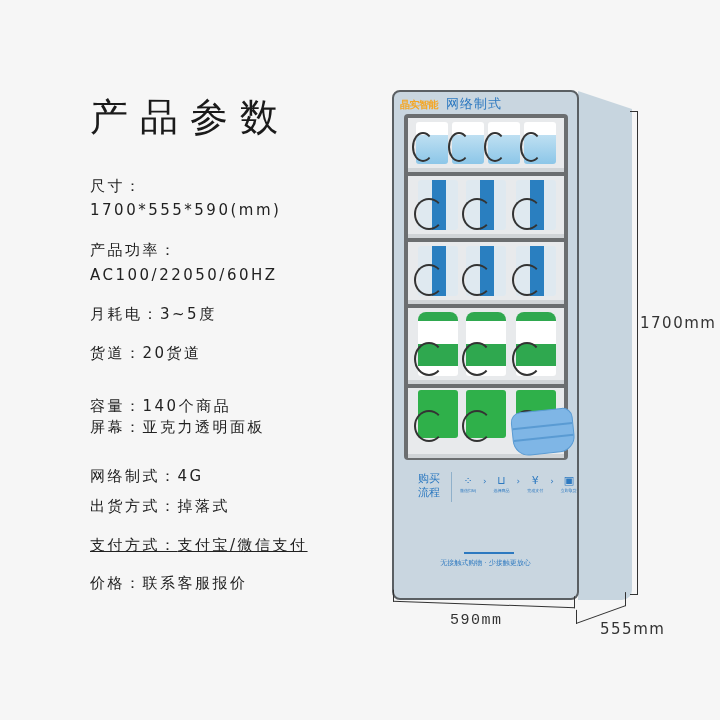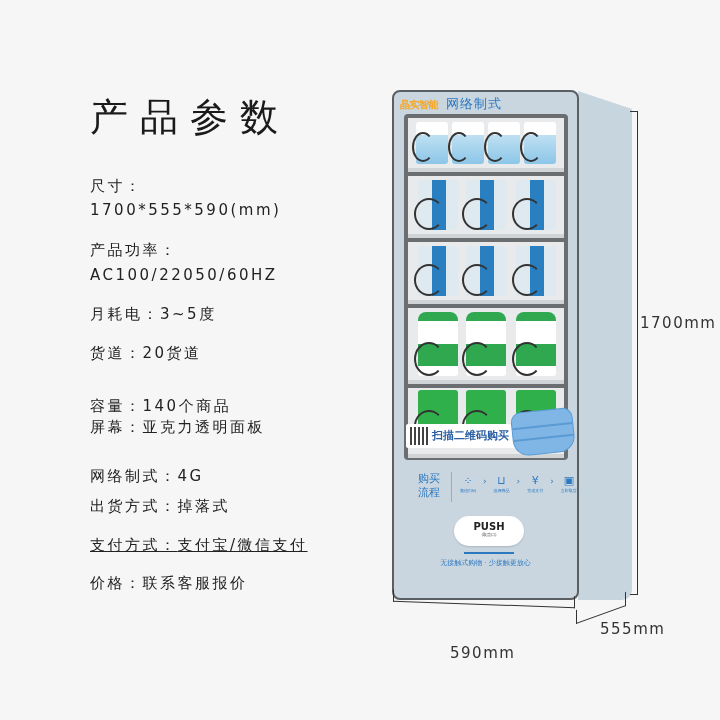--- a/index.html
+++ b/index.html
@@ -122,24 +122,20 @@
     <div class="shelf" style="top:274px;height:70px;">
       <div class="item" style="left:10px;top:2px;width:40px;height:48px;background:#2fb04a;"></div>
       <div class="item" style="left:58px;top:2px;width:40px;height:48px;background:#2fb04a;"></div>
       <div class="item" style="left:108px;top:2px;width:40px;height:48px;background:#2fb04a;"></div>
       <div class="spiral" style="left:6px;top:22px;width:30px;height:32px;"></div>
       <div class="spiral" style="left:54px;top:22px;width:30px;height:32px;"></div>
       <div class="spiral" style="left:104px;top:22px;width:30px;height:32px;"></div>
     </div>
   </div>
 
-  <div class="qr-banner">
-    <div class="qr"></div>
-    <div class="qr-text">扫描二维码购买</div>
-  </div>
   <div class="mask"></div>
 
   <div class="flow-label">
     <div>购买</div>
     <div>流程</div>
   </div>
   <div class="flow-sep"></div>
   <div class="flow-steps">
     <div class="step">
       <div class="step-icon">⁘</div>
@@ -155,26 +151,22 @@
       <div class="step-icon">¥</div>
       <div class="step-label">完成支付</div>
     </div>
     <div class="arrow">›</div>
     <div class="step">
       <div class="step-icon">▣</div>
       <div class="step-label">立即取货</div>
     </div>
   </div>
 
-  <div class="push">
-    <div class="push-label">PUSH</div>
-    <div class="push-sub">(取货口)</div>
-  </div>
   <div class="push-bar"></div>
   <div class="slogan">无接触式购物 · 少接触更放心</div>
 </div>
 
 <div class="dim-v"></div>
 <div class="dim-text" style="left:640px;top:314px;">1700mm</div>
 <div class="dim-h"></div>
-<div class="dim-text" style="left:450px;top:644px;">590mm</div>
+<div class="dim-text" style="left:450px;top:612px;font-family:Liberation Mono, monospace;">590mm</div>
 <div class="dim-d"></div>
 <div class="dim-text" style="left:600px;top:620px;">555mm</div>
 
 </body></html>

